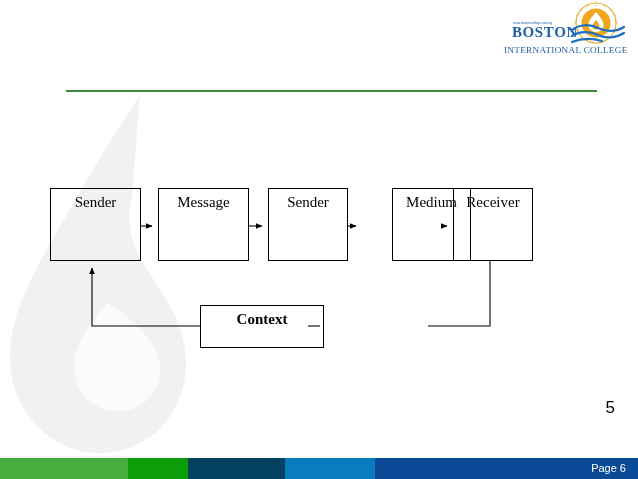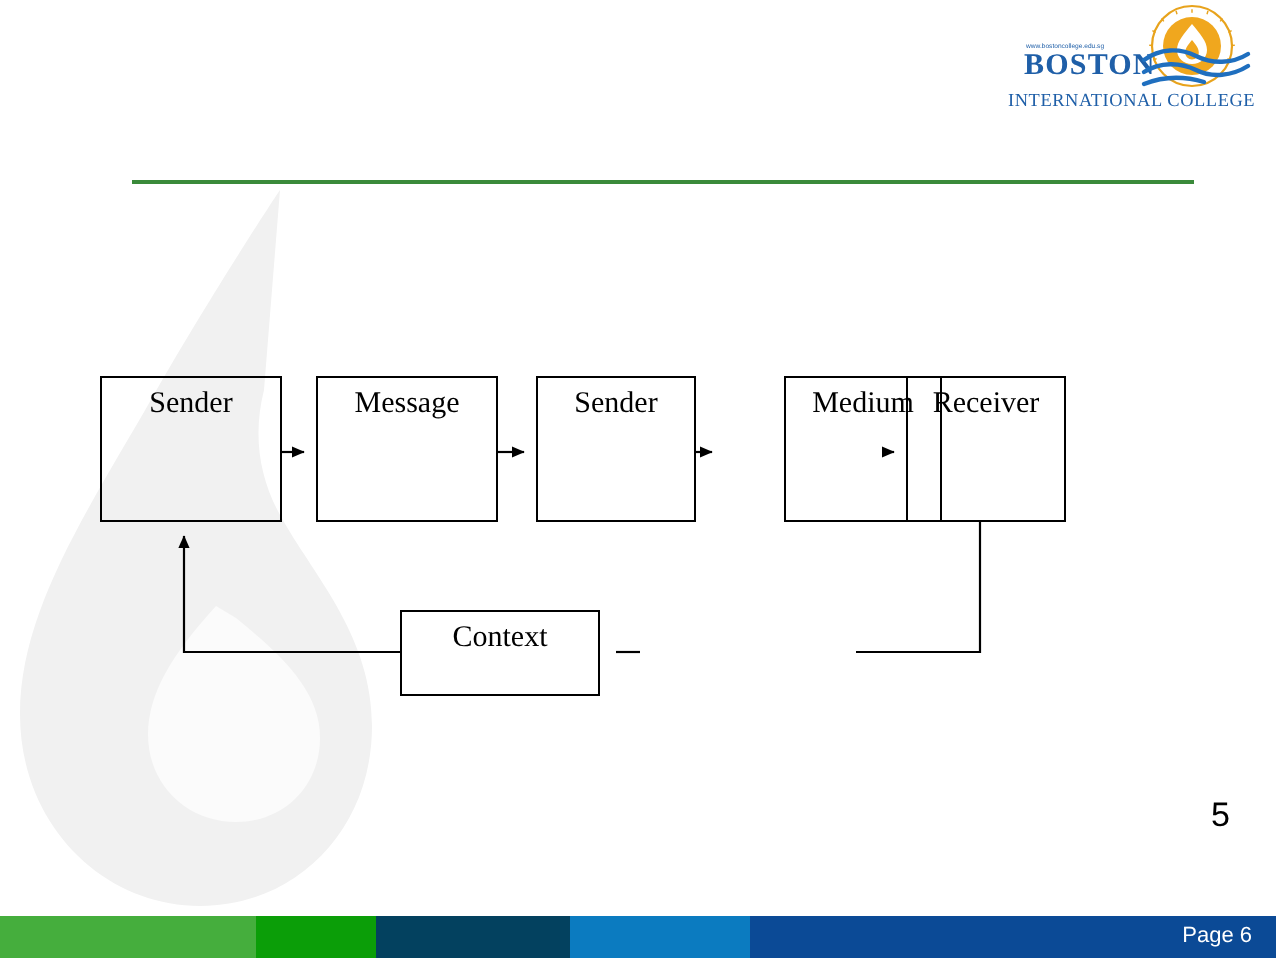--- a/index.html
+++ b/index.html
@@ -202,21 +202,21 @@
   </div>
   <div class="node" style="left:268px; top:188px; width:80px;  height:73px;">
     <span>Sender</span>
   </div>
   <div class="node" style="left:348px; top:188px; width:79px;  height:73px;margin-left:44px;">
     <span>Medium</span>
   </div>
   <div class="node" style="left:453px; top:188px; width:80px;  height:73px;">
     <span>Receiver</span>
   </div>
-  <div class="node" style="left:200px; top:305px; width:100px; height:43px;">
+  <div class="node" style="left:200px; top:305px; width:124px; height:43px;font-weight:bold;">
     <span>Context</span>
   </div>
 
   <div class="slide-number">5</div>
 
   <div class="footer">
     <div class="footer-seg" style="width:128px; background:#45AE3D;"></div>
     <div class="footer-seg" style="width:60px;  background:#0B9E08;"></div>
     <div class="footer-seg" style="width:97px;  background:#03415F;"></div>
     <div class="footer-seg" style="width:90px;  background:#0B7BC0;"></div>

